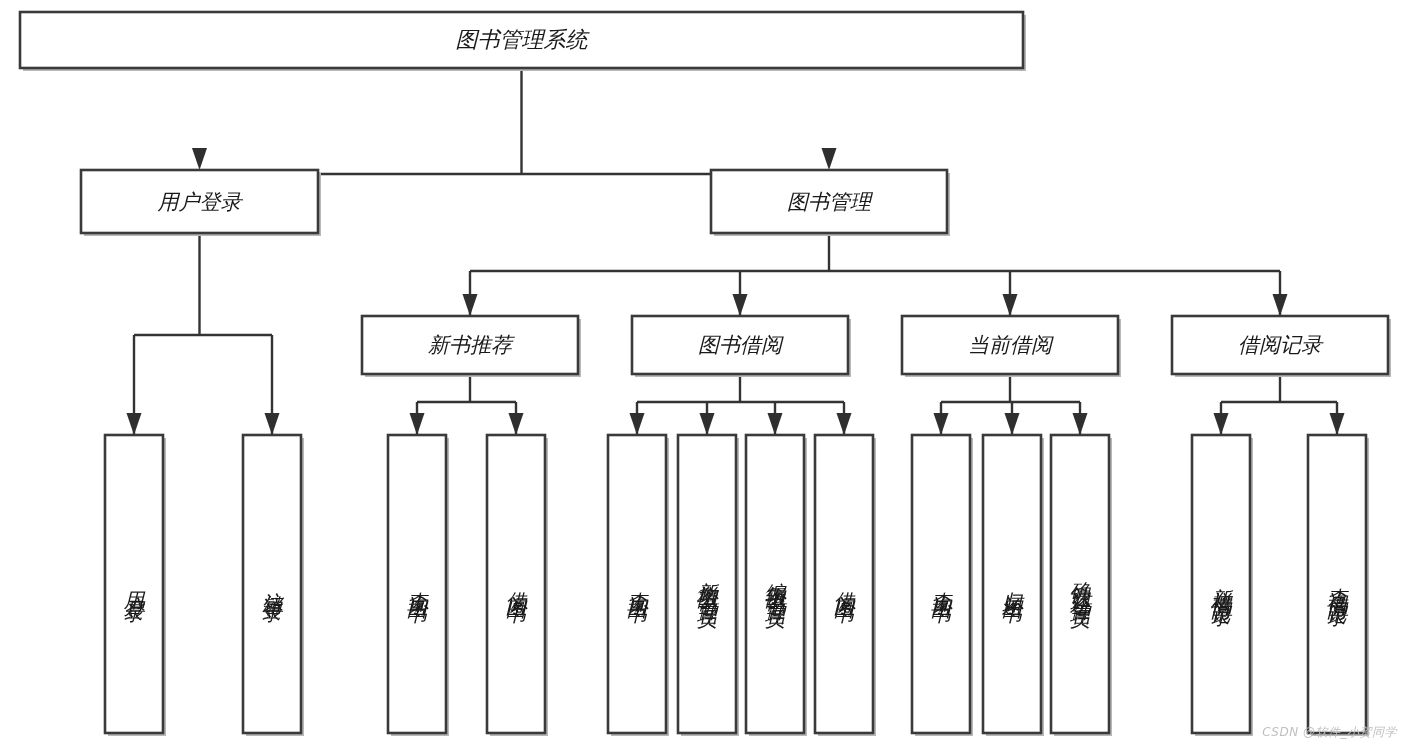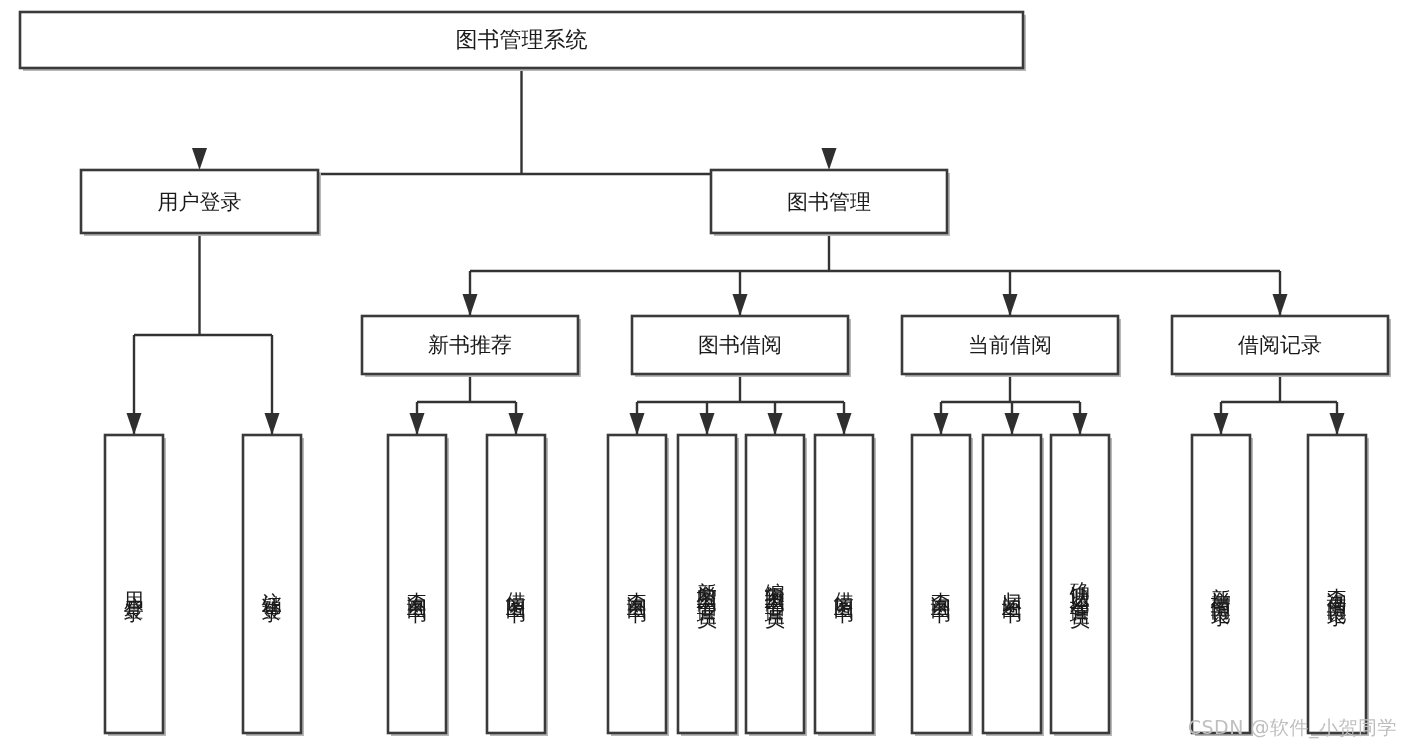--- a/index.html
+++ b/index.html
@@ -12,20 +12,21 @@
     width: 1405px;
     height: 747px;
     font-family: "DejaVu Sans", "Liberation Sans", sans-serif;
     overflow: hidden;
     position: relative;
   }
   #diagram-root {
     position: relative;
     width: 1405px;
     height: 747px;
+    font-style: italic;
   }
   svg#diagram-svg {
     position: absolute;
     left: 0;
     top: 0;
     width: 1405px;
     height: 747px;
     display: block;
   }
   .node-box {
@@ -70,21 +71,21 @@
     letter-spacing: 4px;
     color: #1a1a1a;
     white-space: nowrap;
     pointer-events: none;
   }
   #watermark {
     position: absolute;
     right: 8px;
     bottom: 6px;
     font-family: "DejaVu Sans", "Liberation Sans", sans-serif;
-    font-size: 19px;
+    font-size: 12px;
     color: #bfbfbf;
     letter-spacing: 0.5px;
     user-select: none;
   }
 </style>
 </head>
 <body>
 
 <div id="diagram-root">
 

